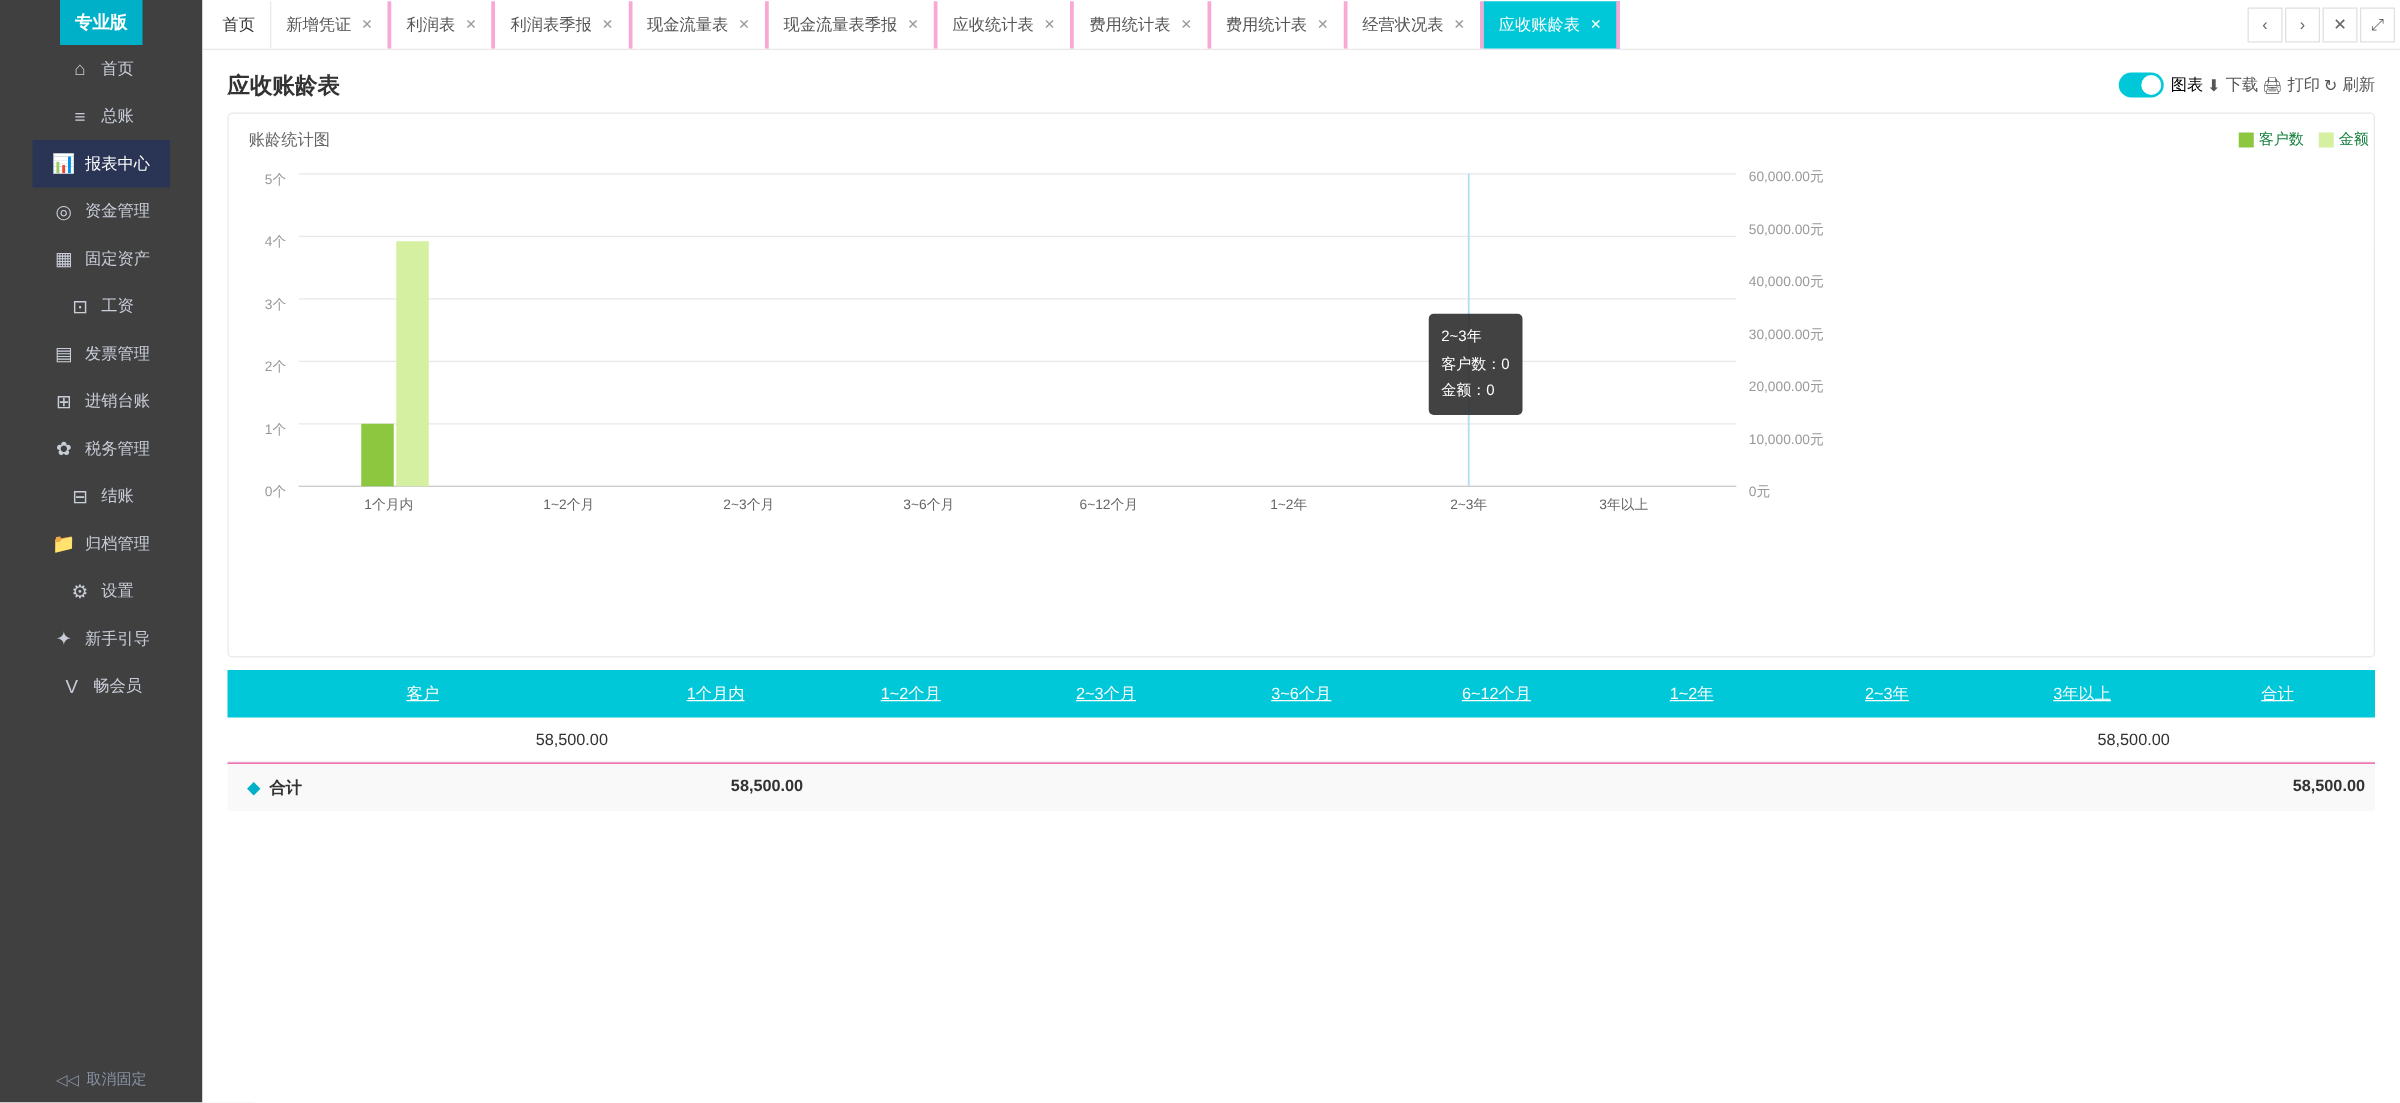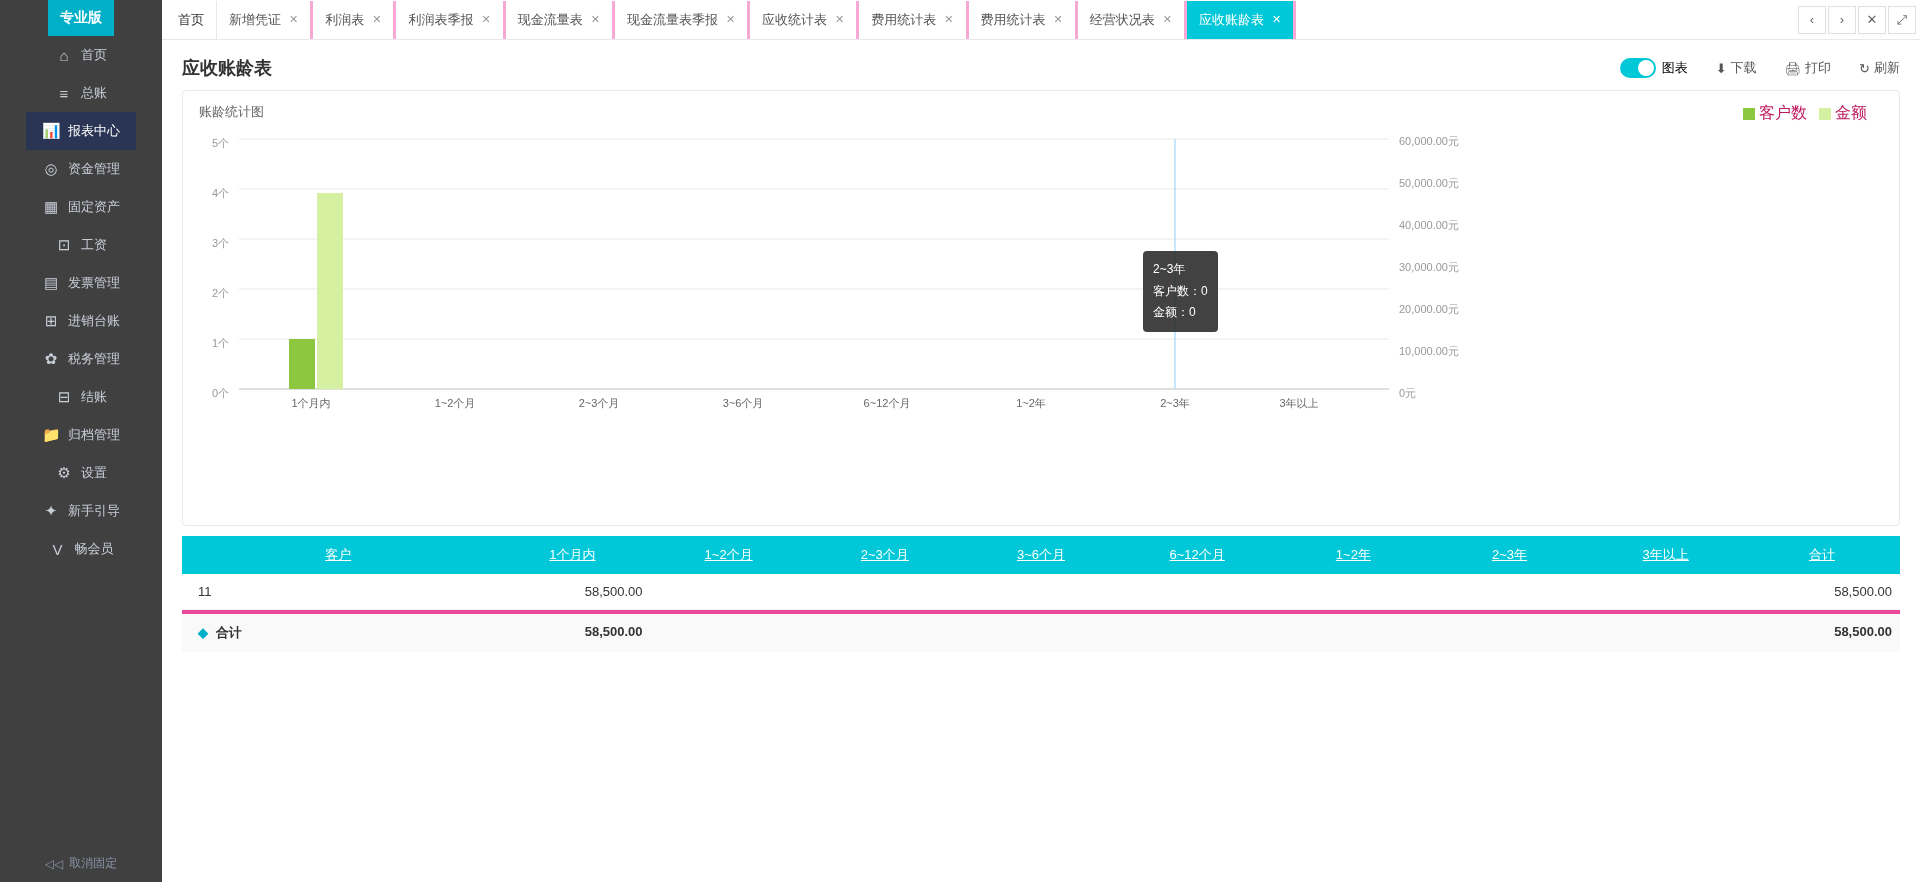--- a/index.html
+++ b/index.html
@@ -119,21 +119,21 @@
       justify-content: space-between;
     }
     .page-title {
       font-size: 18px;
       font-weight: 600;
       color: #333;
     }
     .page-actions {
       display: flex;
       align-items: center;
-      gap: 28px;
+      gap: 3px;
     }
     .toggle-wrap {
       display: flex;
       align-items: center;
       gap: 6px;
     }
     .toggle-switch {
       width: 36px;
       height: 20px;
       background: #00c8d8;
@@ -171,26 +171,26 @@
       height: 436px;
     }
     .chart-title {
       font-size: 13px;
       color: #666;
       margin-bottom: 8px;
     }
     .chart-legend {
       position: absolute;
       top: 12px;
-      right: 32px;
+      right: 4px;
       display: flex;
       gap: 12px;
       align-items: center;
-      font-size: 16px;
-      color: #be185d;
+      font-size: 12px;
+      color: #15803d;
     }
     .legend-item {
       display: flex;
       align-items: center;
       gap: 4px;
     }
     .legend-dot {
       width: 12px;
       height: 12px;
     }
@@ -235,21 +235,21 @@
       padding: 10px 8px;
       text-align: center;
       color: #333;
     }
     .td-cell.right { text-align: right; }
     .td-cell.left { text-align: left; padding-left: 16px; }
     .table-footer {
       display: grid;
       grid-template-columns: 2fr 1fr 1fr 1fr 1fr 1fr 1fr 1fr 1fr 1fr;
       background: #f9f9f9;
-      border-top: 4px solid #ec4899;
+      border-top: 1px solid #ec4899;
       font-size: 13px;
       font-weight: bold;
     }
     .tf-cell {
       padding: 10px 8px;
       text-align: center;
       color: #333;
     }
     .tf-cell.right { text-align: right; }
     .tf-cell.left { text-align: left; padding-left: 16px; }
@@ -474,21 +474,20 @@
         <div class="th-cell">1~2个月</div>
         <div class="th-cell">2~3个月</div>
         <div class="th-cell">3~6个月</div>
         <div class="th-cell">6~12个月</div>
         <div class="th-cell">1~2年</div>
         <div class="th-cell">2~3年</div>
         <div class="th-cell">3年以上</div>
         <div class="th-cell">合计</div>
       </div>
       <div class="table-row">
-        <div class="td-cell left">11</div>
         <div class="td-cell right">58,500.00</div>
         <div class="td-cell"></div>
         <div class="td-cell"></div>
         <div class="td-cell"></div>
         <div class="td-cell"></div>
         <div class="td-cell"></div>
         <div class="td-cell"></div>
         <div class="td-cell"></div>
         <div class="td-cell right">58,500.00</div>
       </div>

